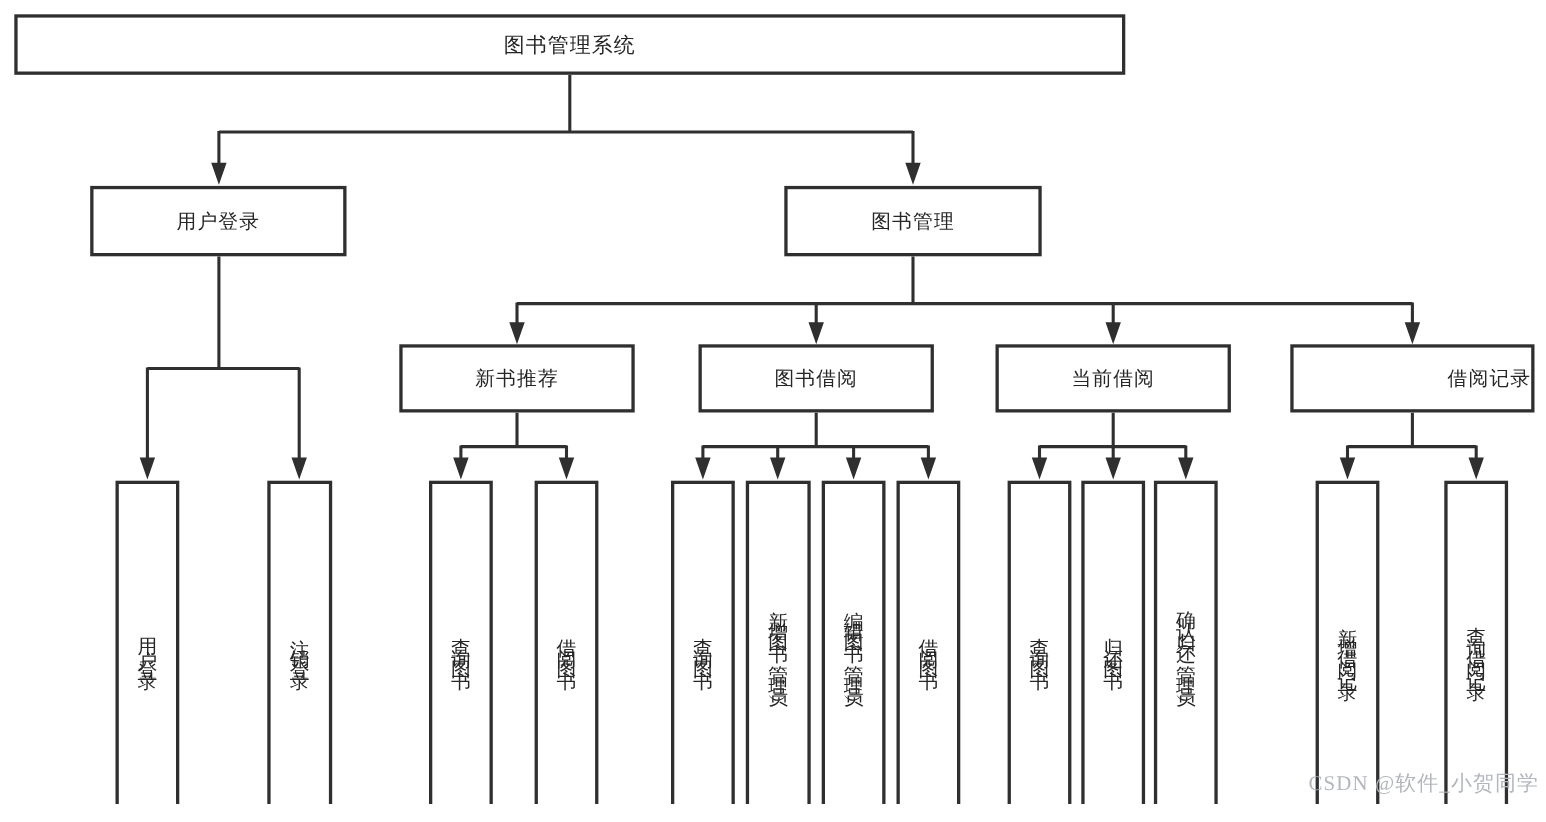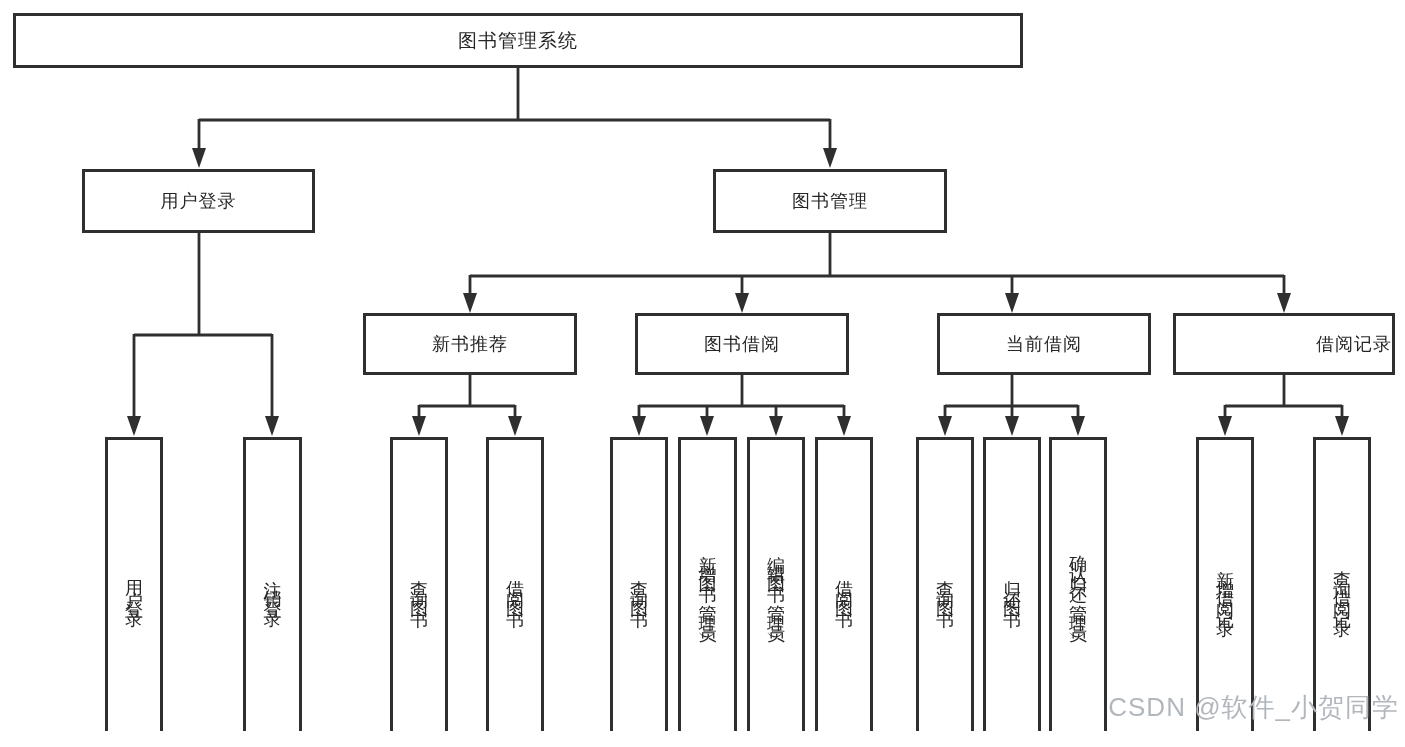--- a/index.html
+++ b/index.html
@@ -36,25 +36,26 @@
   .leaf > span{
     writing-mode:vertical-rl;
     text-orientation:mixed;
     letter-spacing:10px;
     font-size:18px;
     line-height:1;
   }
   .watermark{
     position:absolute;
     right:6px;bottom:6px;
-    font-size:26px;
+    font-size:19px;
     color:var(--wm);
     letter-spacing:1px;
     z-index:3;
     pointer-events:none;
+    font-family:Liberation Serif, serif;
   }
 </style>
 </head>
 <body>
 
 <div class="canvas">
 
   <svg class="connectors" viewBox="0 0 1405 747" xmlns="http://www.w3.org/2000/svg" aria-hidden="true">
 
     <path d="M518 68 L518 120 M199 120 L830 120 M199 119 L199 150 M830 119 L830 150
@@ -84,21 +85,21 @@
   <div class="box lvl3" style="left:363px;width:214px;">
     <span>新书推荐</span>
   </div>
 
   <div class="box lvl2" style="left:713px;width:234px;">
     <span>图书管理</span>
   </div>
   <div class="box lvl3" style="left:635px;width:214px;text-align:right;">
     <span>图书借阅</span>
   </div>
-  <div class="box lvl3" style="left:905px;width:214px;margin-left:32px;">
+  <div class="box lvl3" style="left:905px;width:214px;">
     <span>当前借阅</span>
   </div>
   <div class="box lvl3" style="left:1173px;width:222px;justify-content:flex-end;">
     <span>借阅记录</span>
   </div>
 
   <div class="box leaf" style="left:105px;width:58px;">
     <span>用户登录</span>
   </div>
   <div class="box leaf" style="left:243px;width:59px;">

